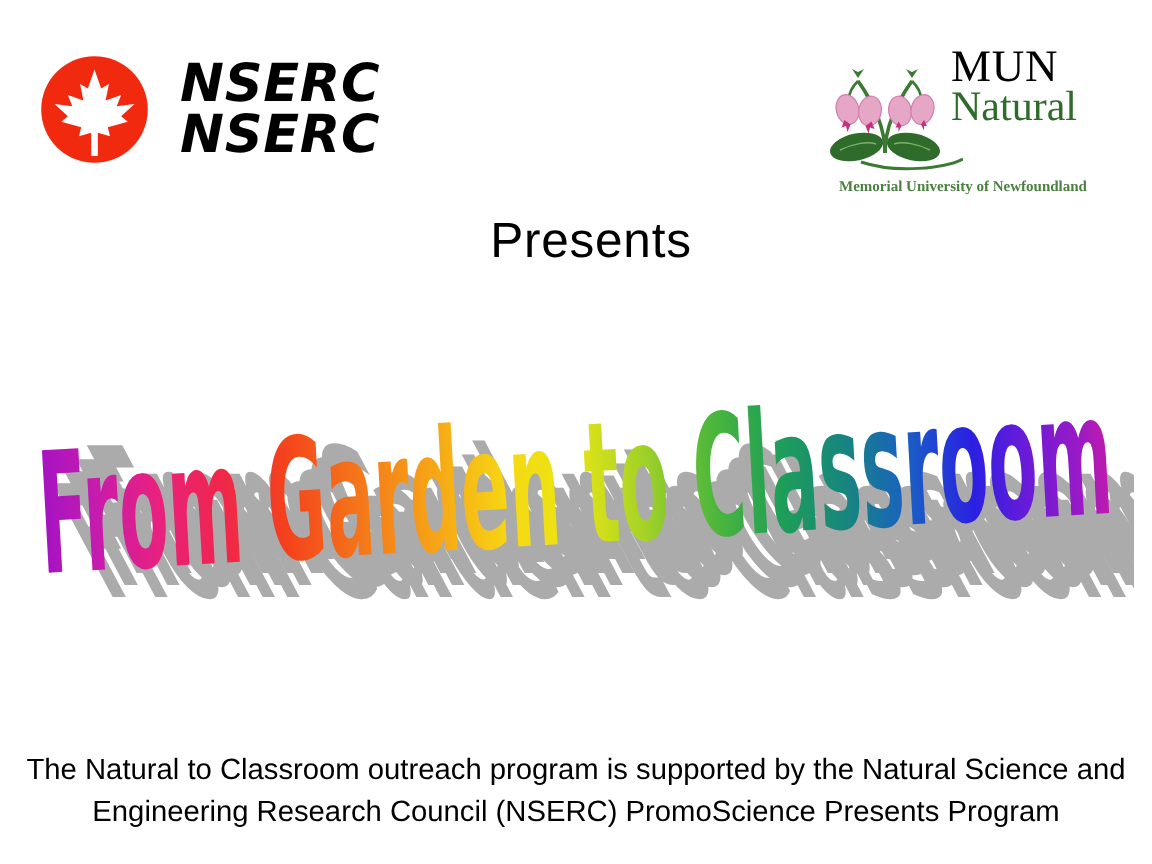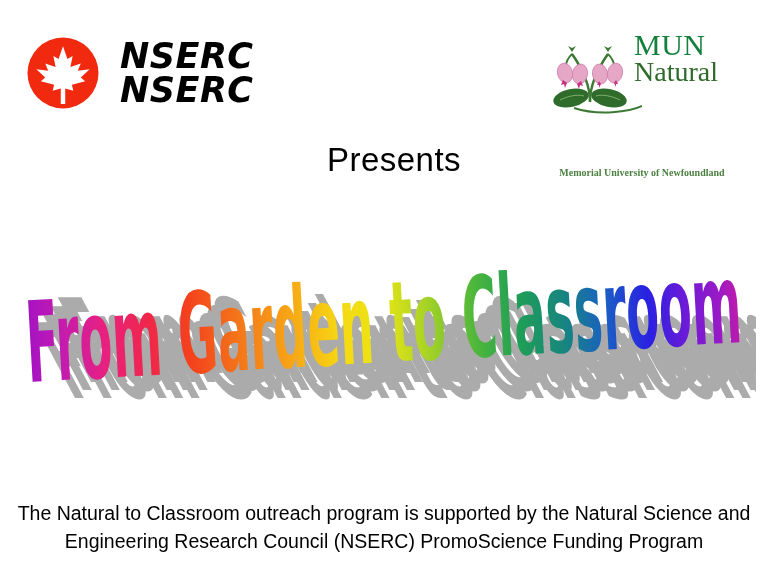--- a/index.html
+++ b/index.html
@@ -75,21 +75,21 @@
     position: absolute;
     left: 96px;
     top: 16px;
     width: 112px;
     text-align: left;
     line-height: 1.0;
   }
   .mun-mun {
     font-family: "Liberation Serif", serif;
     font-size: 30px;
-    color: #15803d;
+    color: #000000;
     letter-spacing: 0.5px;
     display: block;
   }
   .mun-bot, .mun-gar {
     font-family: "Liberation Serif", serif;
     font-size: 28px;
     color: #2F6B2B;
     display: block;
     margin-top: -2px;
   }
@@ -97,21 +97,20 @@
     position: absolute;
     left: 2px;
     top: 105px;
     width: 204px;
     text-align: center;
     font-family: "Liberation Serif", serif;
     font-size: 10px;
     font-weight: 700;
     color: #4C8040;
     white-space: nowrap;
-    margin-top: 48px;
   }
 
   
   .presents {
     position: absolute;
     left: 0;
     top: 141px;
     width: 768px;
     text-align: center;
     font-family: "Liberation Sans", sans-serif;
@@ -261,16 +260,16 @@
       </g>
 
       <g transform="rotate(-3.2 384 120)">
         <text x="26" y="150" font-family="DejaVu Sans, sans-serif" font-size="112" font-weight="700" fill="url(#rainbow)" textLength="716" lengthAdjust="spacingAndGlyphs">From Garden to Classroom</text>
       </g>
     </svg>
   </div>
 
   <div class="footer">
     <span class="footer-line">The Natural to Classroom outreach program is supported by the Natural Science and</span>
-    <span class="footer-line">Engineering Research Council (NSERC) PromoScience Funding Program</span>
+    <span class="footer-line">Engineering Research Council (NSERC) PromoScience Presents Program</span>
   </div>
 
 </div>
 
 </body></html>

